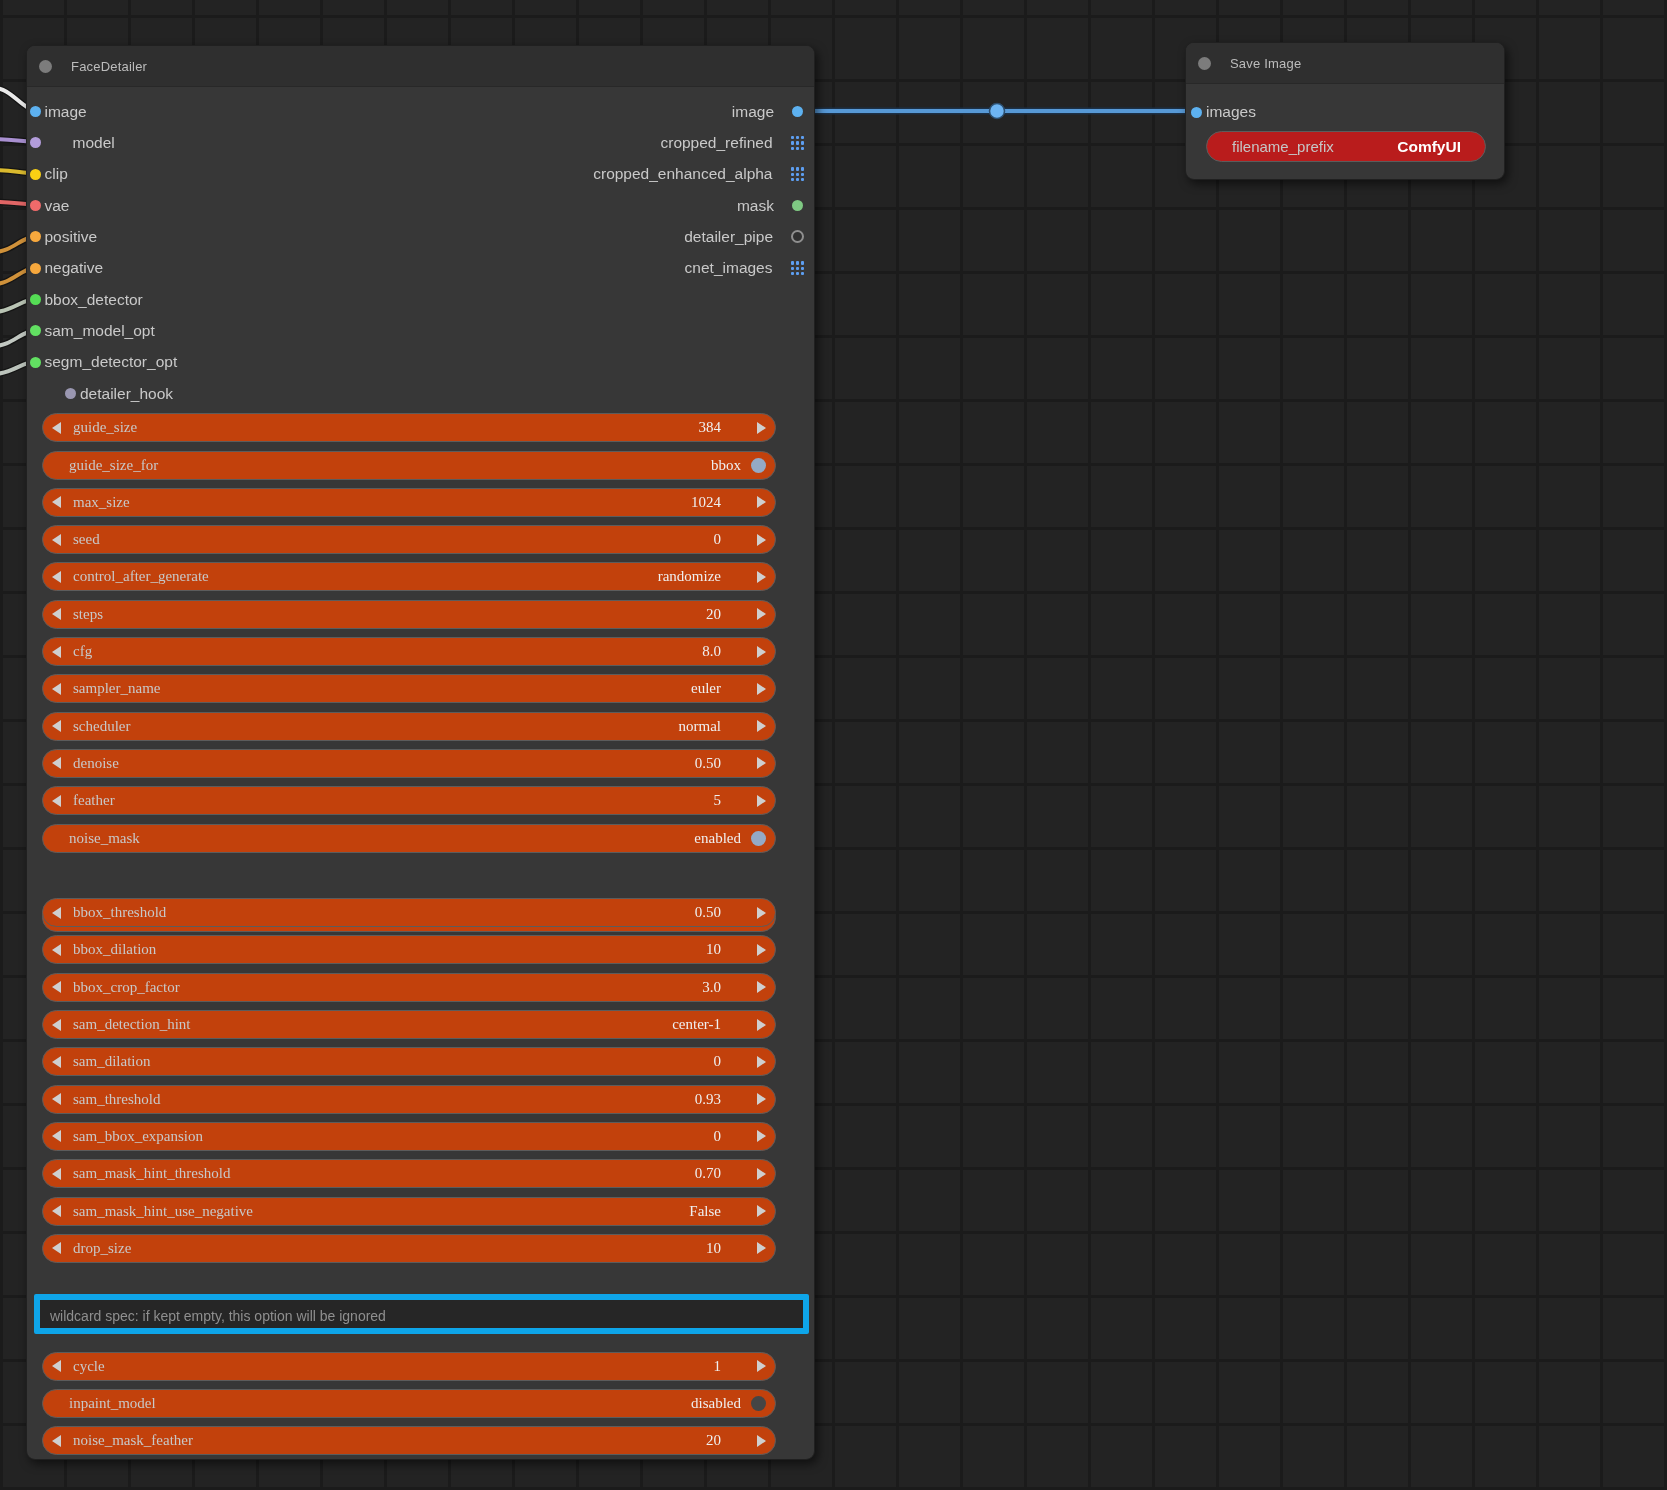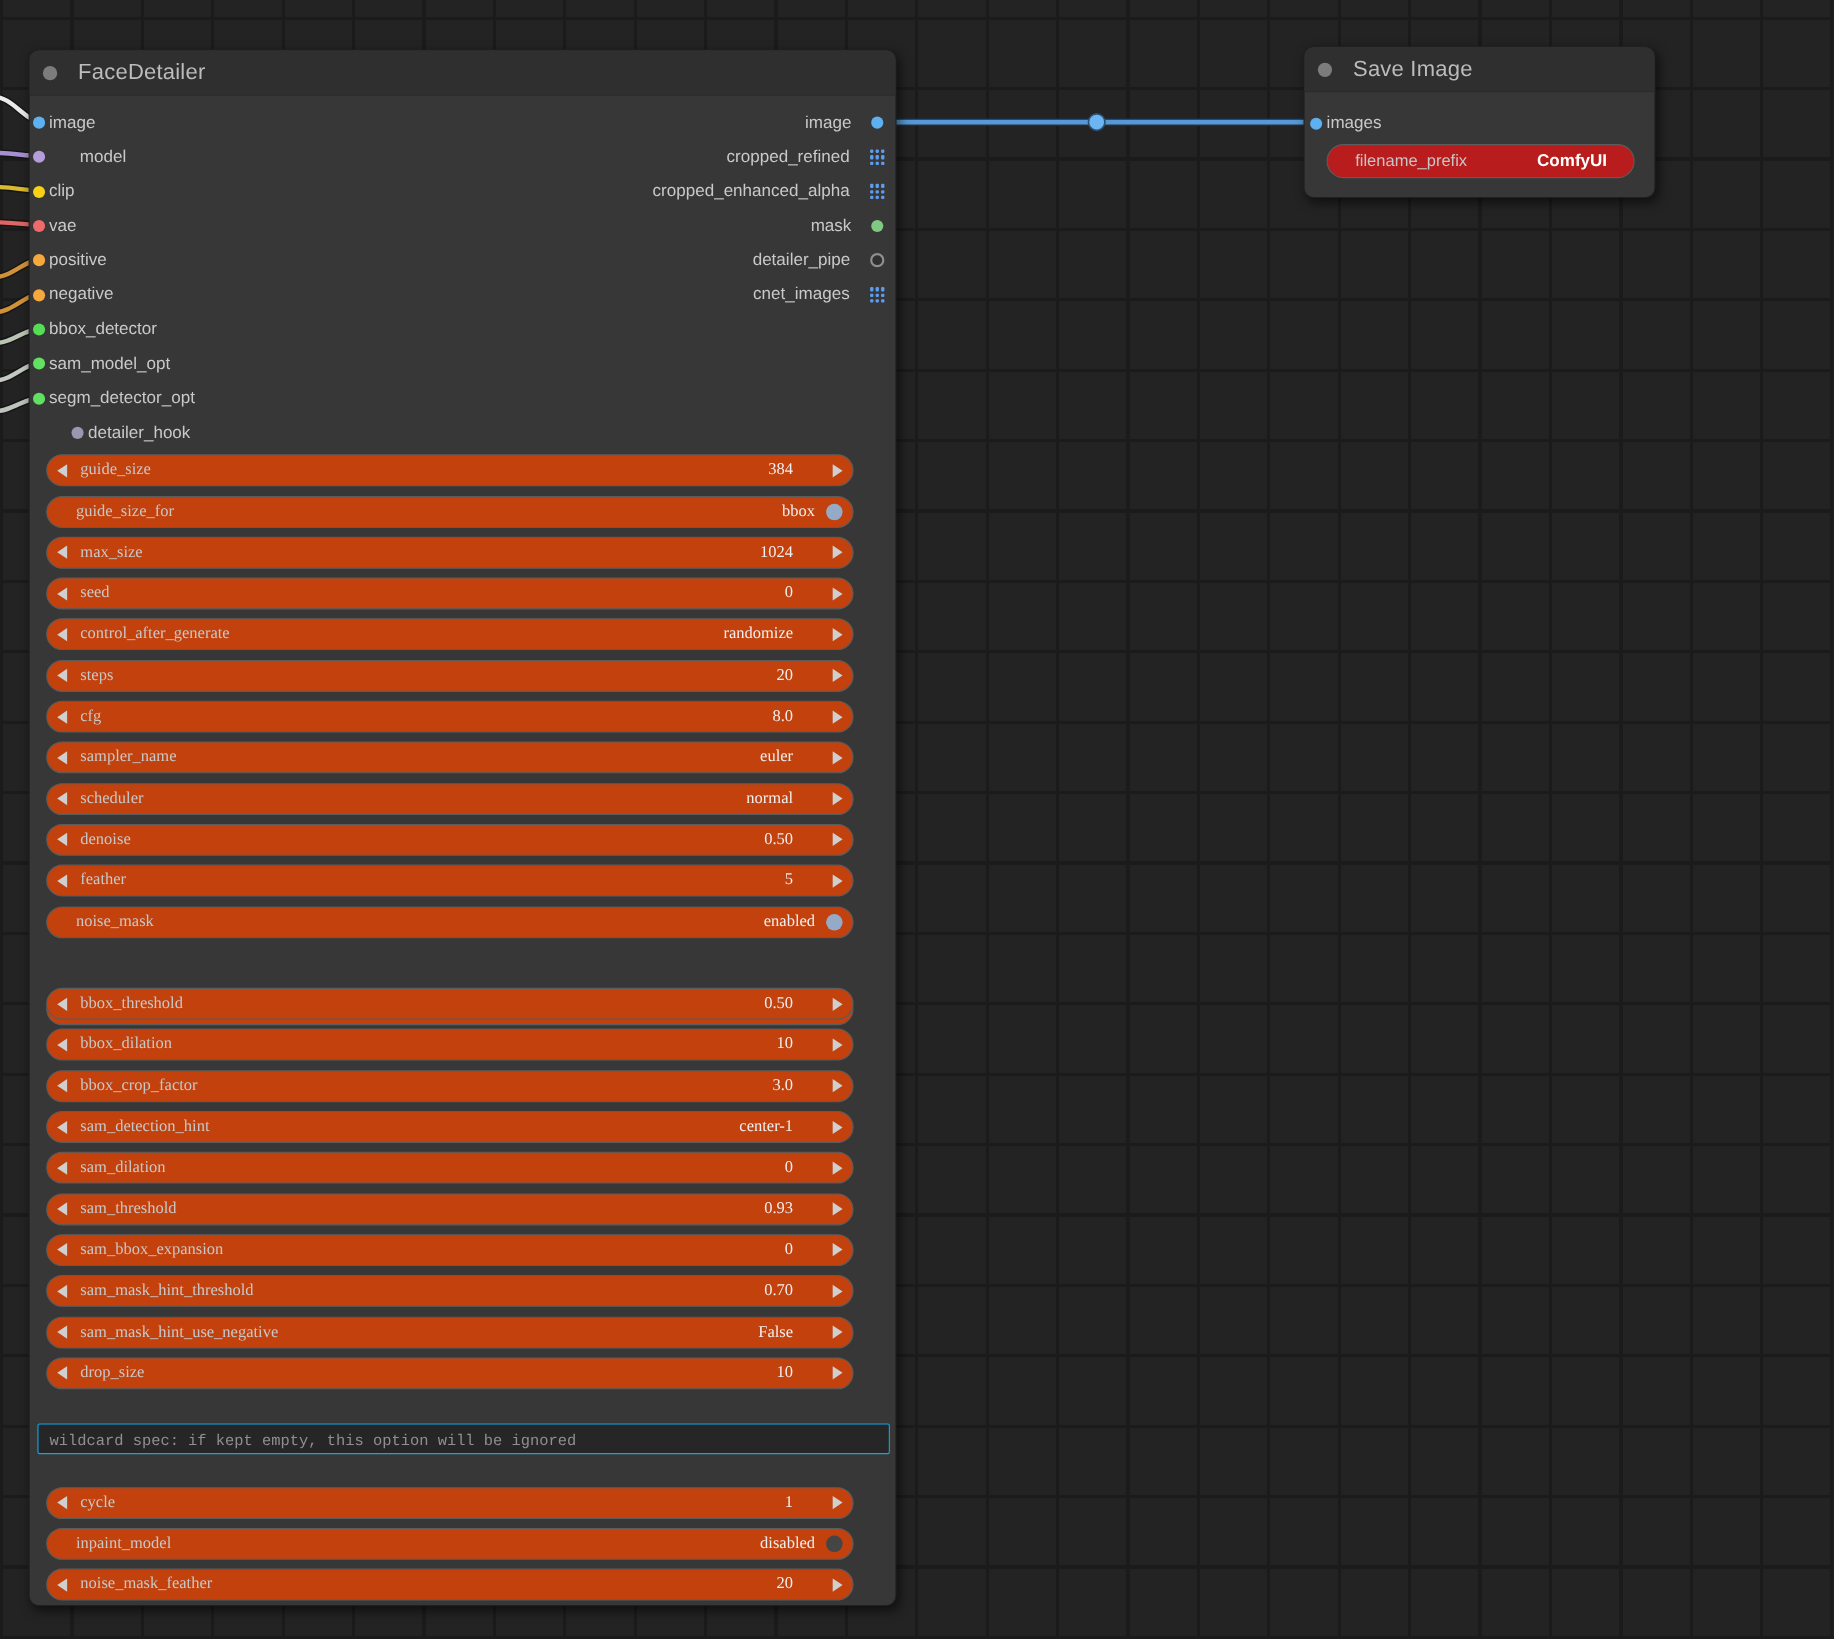--- a/index.html
+++ b/index.html
@@ -22,21 +22,21 @@
   }
   .node.fd { left:26px; top:45px; width:789px; height:1415px; }
   .node.si { left:1185px; top:42px; width:320px; height:138px; }
 
   .nheader {
     position:absolute; left:0; right:0; top:0; height:41px;
     background:#2f2f2f; border-radius:8px 8px 0 0;
     display:flex; align-items:center; border-bottom:1px solid #282828;
   }
   .ndot { width:13px; height:13px; border-radius:50%; background:#7c7c7c; margin-left:12px; flex:0 0 auto; }
-  .ntitle { margin-left:19px; font-size:20px; color:#bcbcbc; letter-spacing:.2px;text-align:right; }
+  .ntitle { margin-left:19px; font-size:13px; color:#bcbcbc; letter-spacing:.2px;text-align:right; }
 
   .iorow { position:absolute; left:0; right:0; height:28px; display:flex; align-items:center; }
   .iorow.in  { padding-left:2.5px; }
   .iorow.out { justify-content:flex-end; padding-right:11px; }
   .iolabel { font-size:15.5px; color:#c9c9c9; }
   .iorow.in  .iolabel { margin-left:4px; }
   .iorow.out .iolabel { margin-right:18px; }
   .port { width:11px; height:11px; border-radius:50%; flex:0 0 auto; }
   .port.ring { width:13px; height:13px; background:#303030; border:2.5px solid #8f8f8f; margin-right:-1px; }
   .port-grid { width:14px; height:14px; display:grid; flex:0 0 auto;
@@ -52,25 +52,24 @@
   .arrow.left  { border-top:6px solid transparent; border-bottom:6px solid transparent; border-right:9px solid #cfcfcf; }
   .arrow.right { border-top:6px solid transparent; border-bottom:6px solid transparent; border-left:9px solid #cfcfcf; }
   .wlabel { margin-left:12px; font-size:15px; color:#c8c8c8; white-space:nowrap; }
   .widget.toggle .wlabel { margin-left:17px; }
   .wvalue { margin-left:auto; font-size:15px; color:#efefef; white-space:nowrap; }
   .widget.num .wvalue { margin-right:36px; }
   .widget.toggle .wvalue { margin-right:10px; }
   .toggle-dot { width:15px; height:15px; border-radius:50%; flex:0 0 auto; }
 
   .wtextarea {
-    position:absolute; left:7px; width:775px; height:28px;
-    background:#262626; border:1px solid #0ea5e9; border-radius:2px;
+    position:absolute; left:7px; width:775px; height:40px;
+    background:#262626; border:6px solid #0ea5e9; border-radius:2px;
     color:#8f8f8f; font-size:14px; padding:7px 10px; line-height:1.3;
     overflow:hidden;
-    font-family:Liberation Mono, monospace;
   }
 
   .fieldw {
     position:absolute; left:20px; top:88px; width:280px; height:31px;
     background:#b91c1c; border:1px solid #5c5c5c; border-radius:16px;
     display:flex; align-items:center; justify-content:space-between;
     padding:0 24px 0 25px;
   }
   .fieldw .flabel { font-size:15px; color:#c6c6c6; }
   .fieldw .fvalue { font-size:15.5px; color:#ffffff; font-weight:bold; }

